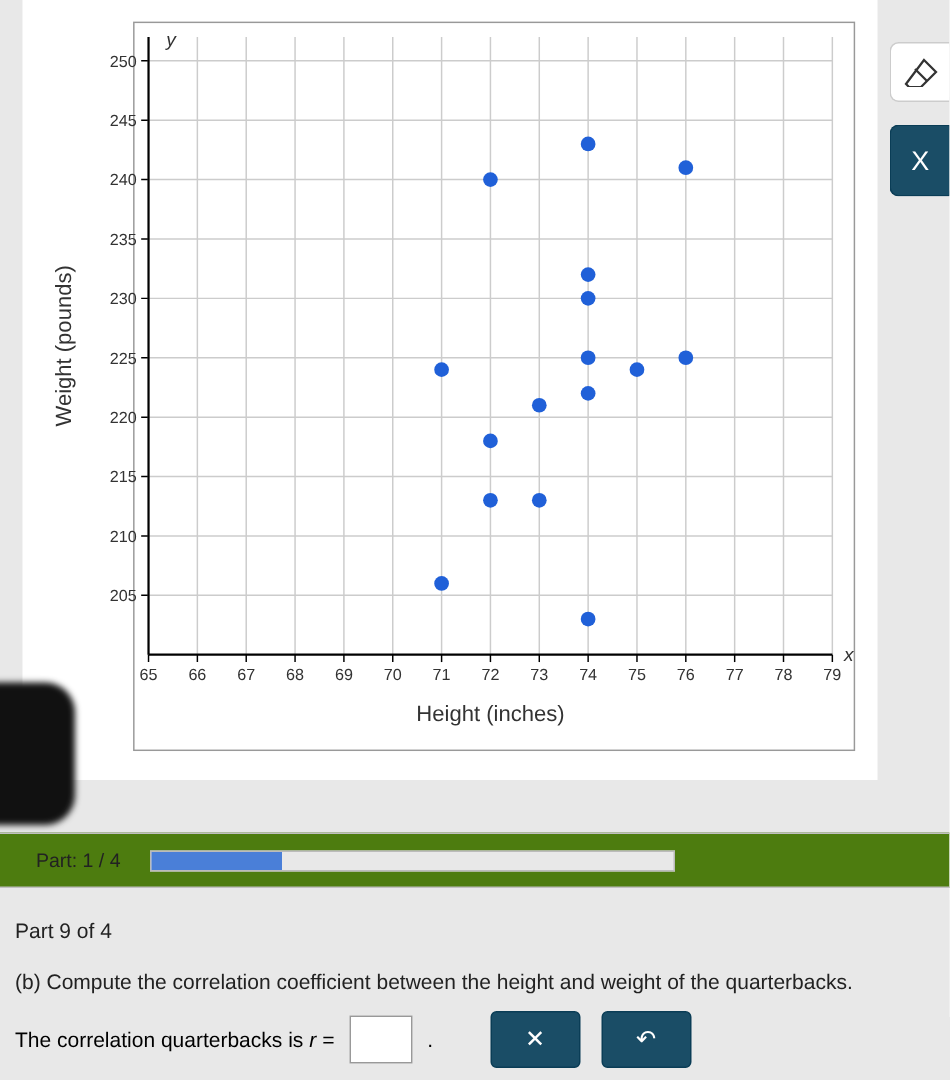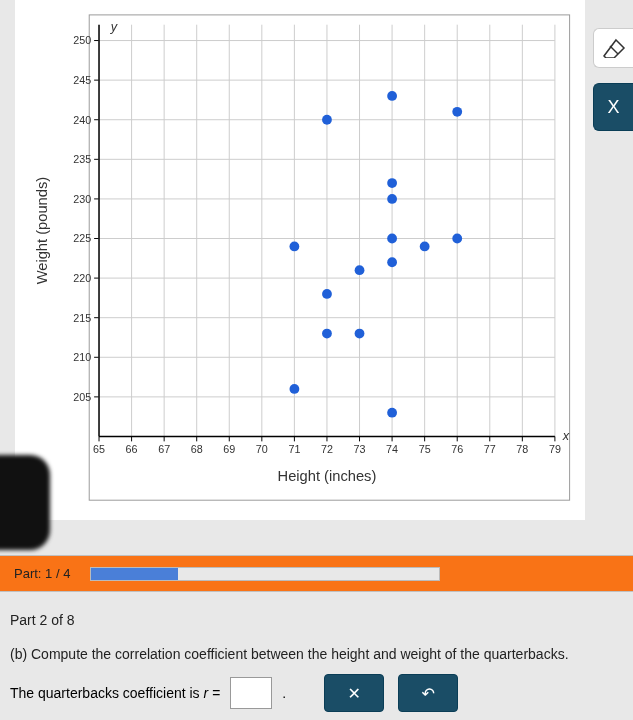--- a/index.html
+++ b/index.html
@@ -87,22 +87,22 @@
       cursor: pointer;
       color: #fff;
       font-size: 18px;
     }
 
     .progress-section {
       position: absolute;
       top: 555px;
       left: 0;
       right: 0;
-      background: #f97316;
-      padding: 10px 14px;
+      background: #4d7c0f;
+      padding: 10px 24px;
       display: flex;
       align-items: center;
       gap: 20px;
       border-top: 1px solid #c0c0c0;
       border-bottom: 1px solid #c0c0c0;
     }
     .progress-label {
       font-size: 13px;
       color: #222;
     }
@@ -302,24 +302,24 @@
 <div class="blob"></div>
 
 <div class="progress-section">
   <span class="progress-label">Part: 1 / 4</span>
   <div class="progress-bar">
     <div class="progress-fill" id="pfill" style="width: 25%;"></div>
   </div>
 </div>
 
 <div class="part2-section">
-  <div class="part-header">Part 2 of 8</div>
+  <div class="part-header">Part 9 of 4</div>
   <div class="question-text">(b) Compute the correlation coefficient between the height and weight of the quarterbacks.</div>
   <div class="answer-row">
-    <span><span>The quarterbacks coefficient is </span><span class="r-eq">r =</span></span>
+    <span><span>The correlation quarterbacks is </span><span class="r-eq">r =</span></span>
     <div class="answer-input"></div>
     <span>.</span>
     <div class="action-btns">
       <div class="dark-btn">
         <span>✕</span>
       </div>
       <div class="dark-btn">
         <span>↶</span>
       </div>
     </div>

